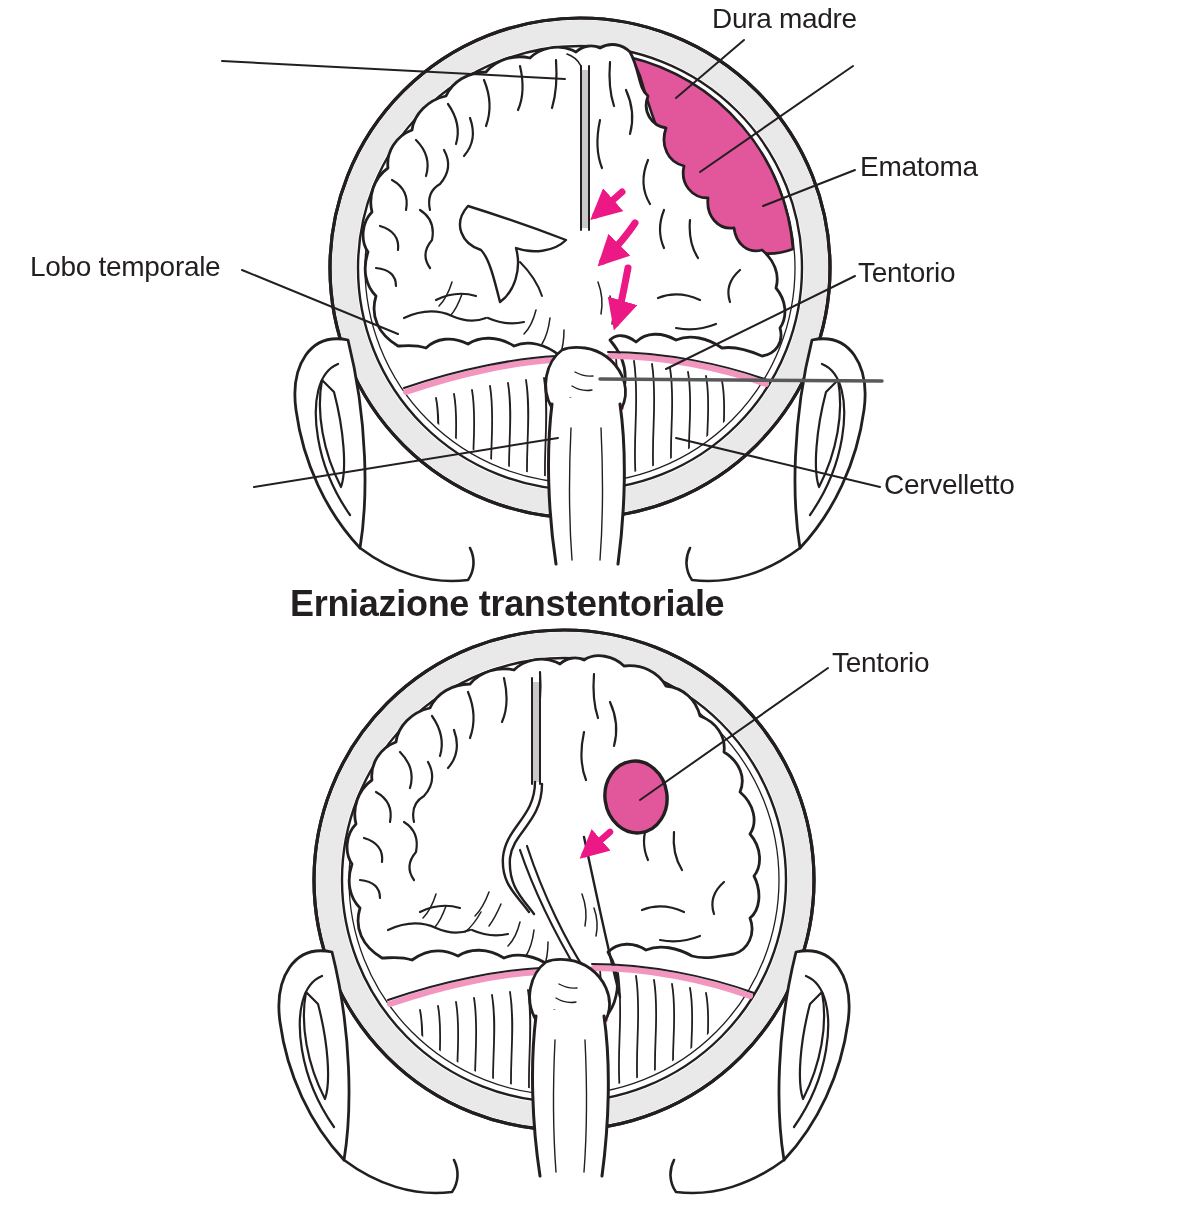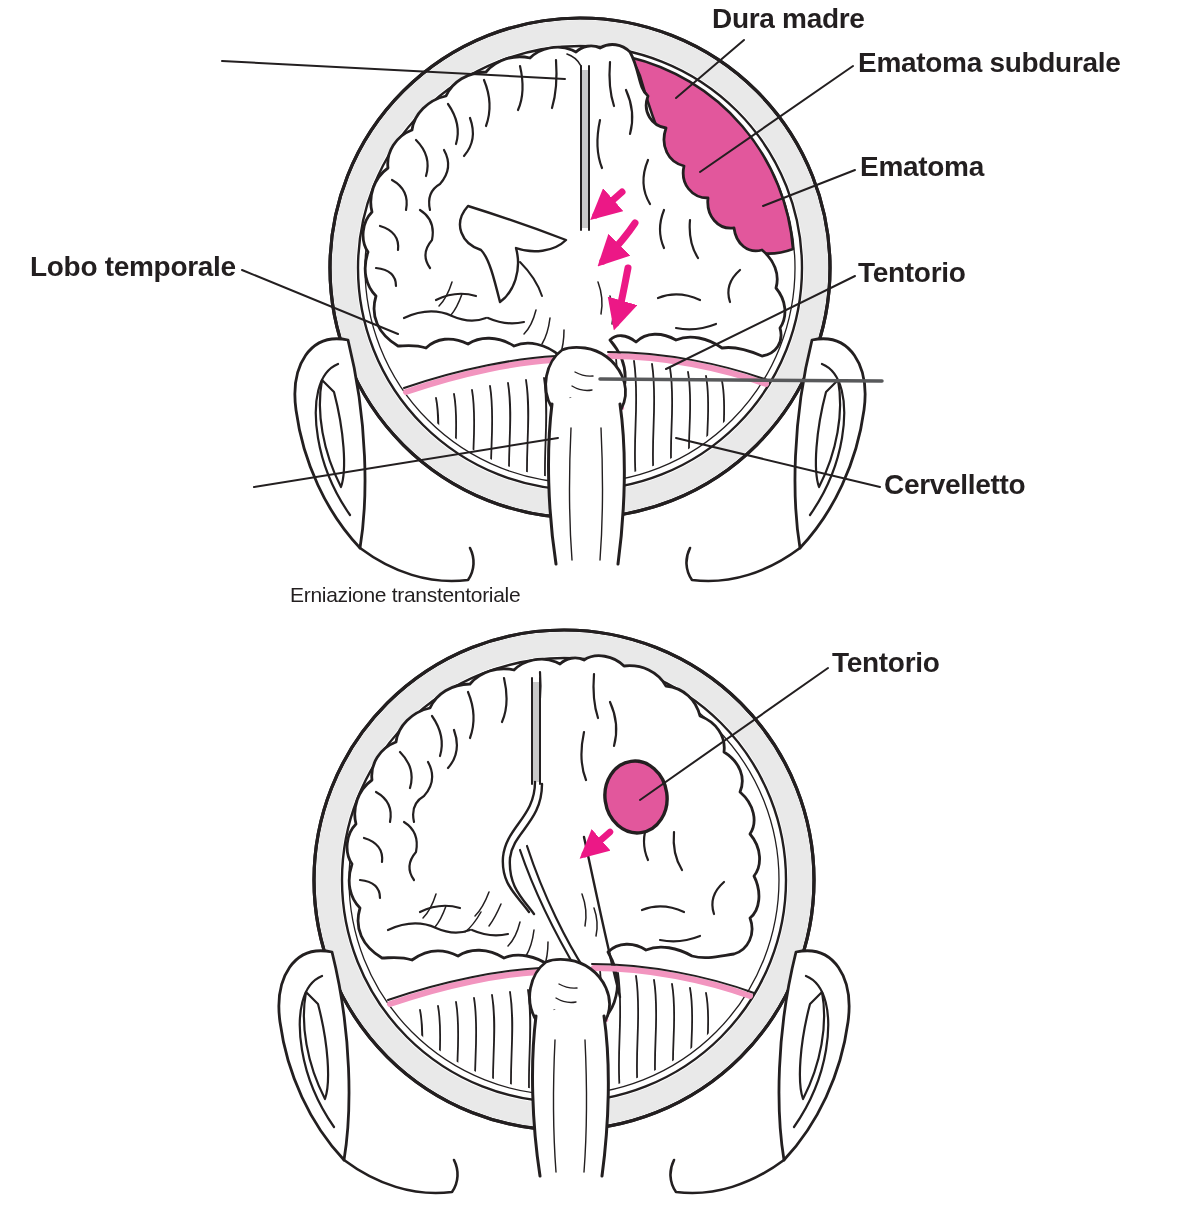--- a/index.html
+++ b/index.html
@@ -1,21 +1,21 @@
 <!DOCTYPE html>
 <html style="--line: #231f20; --pink: #e2579c; --arrow: #ec1886; --tent: #f295bf; --skull: #e9e9e9; --falx: #c9c9c9; --nerve_leader: #58595b;"><head>
 <meta charset="utf-8">
 <style>
   html,body{margin:0;padding:0;background:#ffffff;}
   #stage{position:relative;width:1200px;height:1222px;overflow:hidden;background:#fff;
          font-family:"Liberation Sans",sans-serif;}
   #art{position:absolute;left:0;top:0;}
-  .lbl{position:absolute;font-size:28px;font-weight:700;letter-spacing:-0.3px;
+  .lbl{position:absolute;font-size:28px;font-weight:400;letter-spacing:-0.3px;
        color:var(--line);white-space:nowrap;line-height:1.1;}
-  .cap{position:absolute;font-size:21px;font-weight:400;letter-spacing:-0.3px;
+  .cap{position:absolute;font-size:36px;font-weight:700;letter-spacing:-0.3px;
        color:var(--line);white-space:nowrap;}
   
   path,circle,ellipse,line,rect{fill:none;stroke-linecap:round;stroke-linejoin:round;}
   .k{stroke:var(--line);}
   .w{fill:#ffffff;}
   .ring{stroke:var(--skull);}
   .pinkf{fill:var(--pink);}
   .falxf{fill:var(--falx);stroke:none;}
   .arrowln{stroke:var(--arrow);}
   .tentln{stroke:var(--tent);}
@@ -221,20 +221,19 @@
       <line x1="242" y1="270" x2="398" y2="334"></line>
       <line x1="855" y1="276" x2="666" y2="369"></line>
       <line class="leadg" x1="882" y1="381" x2="600" y2="379" stroke-width="3.5"></line>
       <line x1="254" y1="487" x2="558" y2="438"></line>
       <line x1="880" y1="487" x2="676" y2="438"></line>
       <line x1="828" y1="668" x2="640" y2="800"></line>
     </g>
   </svg>
 
   <div class="lbl" style="left:712px;top:4px">Dura madre</div>
-  <div class="lbl" style="left:858px;top:48px">Ematoma subdurale</div>
   <div class="lbl" style="left:860px;top:152px">Ematoma</div>
   <div class="lbl" style="left:30px;top:252px">Lobo temporale</div>
   <div class="lbl" style="left:858px;top:258px">Tentorio</div>
   <div class="lbl" style="left:884px;top:470px">Cervelletto</div>
   <div class="cap" style="left:290px;top:583px">Erniazione transtentoriale</div>
   <div class="lbl" style="left:832px;top:648px">Tentorio</div>
 </div>
 
 </body></html>

